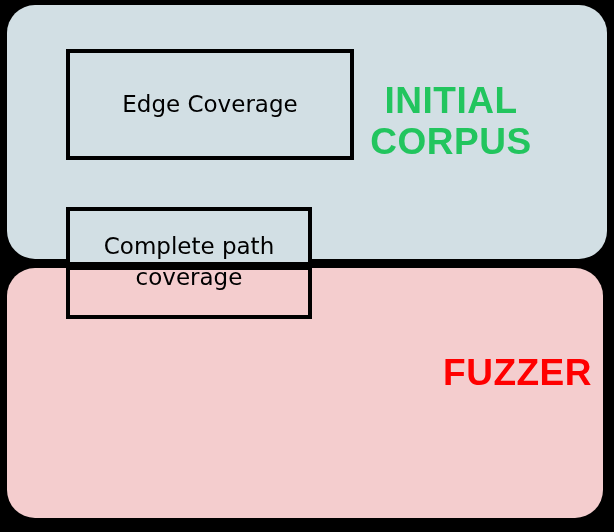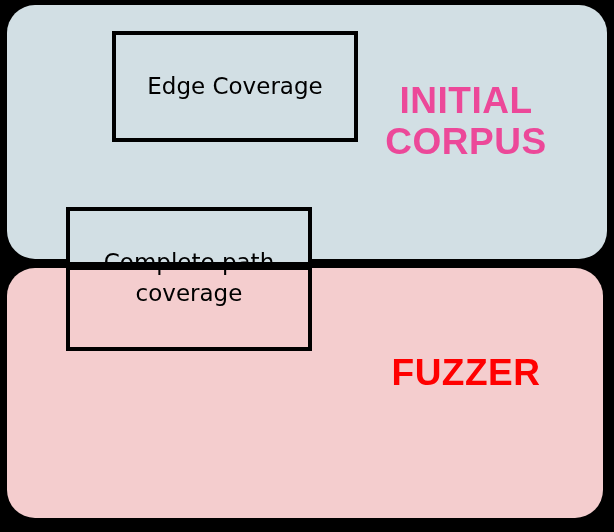--- a/index.html
+++ b/index.html
@@ -43,61 +43,61 @@
   .panel-caption {
     position: absolute;
     text-align: center;
     font-weight: bold;
     font-family: "Liberation Sans", sans-serif;
     line-height: 1.12;
     letter-spacing: 0.5px;
     white-space: pre-line;
   }
   #caption-initial-corpus {
-    left: 340px;
+    left: 325px;
     top: 80px;
     width: 252px;
     font-size: 37px;
-    color: #ec4899;
+    color: #22c55e;
   }
   #caption-fuzzer {
     left: 340px;
     top: 352px;
     width: 252px;
     font-size: 37px;
     color: #ff0000;
+    text-align: right;
   }
 
   
   .inner-box {
     position: absolute;
     box-sizing: border-box;
     border: 4px solid #000000;
     display: flex;
     align-items: center;
     justify-content: center;
     text-align: center;
     font-size: 23px;
     color: #000000;
     line-height: 1.35;
     white-space: pre-line;
     background: transparent;
   }
   #box-edge-coverage {
     left: 66px;
-    top: 31px;
-    width: 246px;
+    top: 49px;
+    width: 288px;
     height: 111px;
-    margin-left: 46px;
   }
   #box-complete-path-coverage {
     left: 66px;
     top: 207px;
     width: 246px;
-    height: 144px;
+    height: 112px;
     z-index: 5;
     justify-content: center;
   }
   #box-all-possible-states {
     left: 66px;
     top: 366px;
     width: 247px;
     height: 112px;
   }
 

